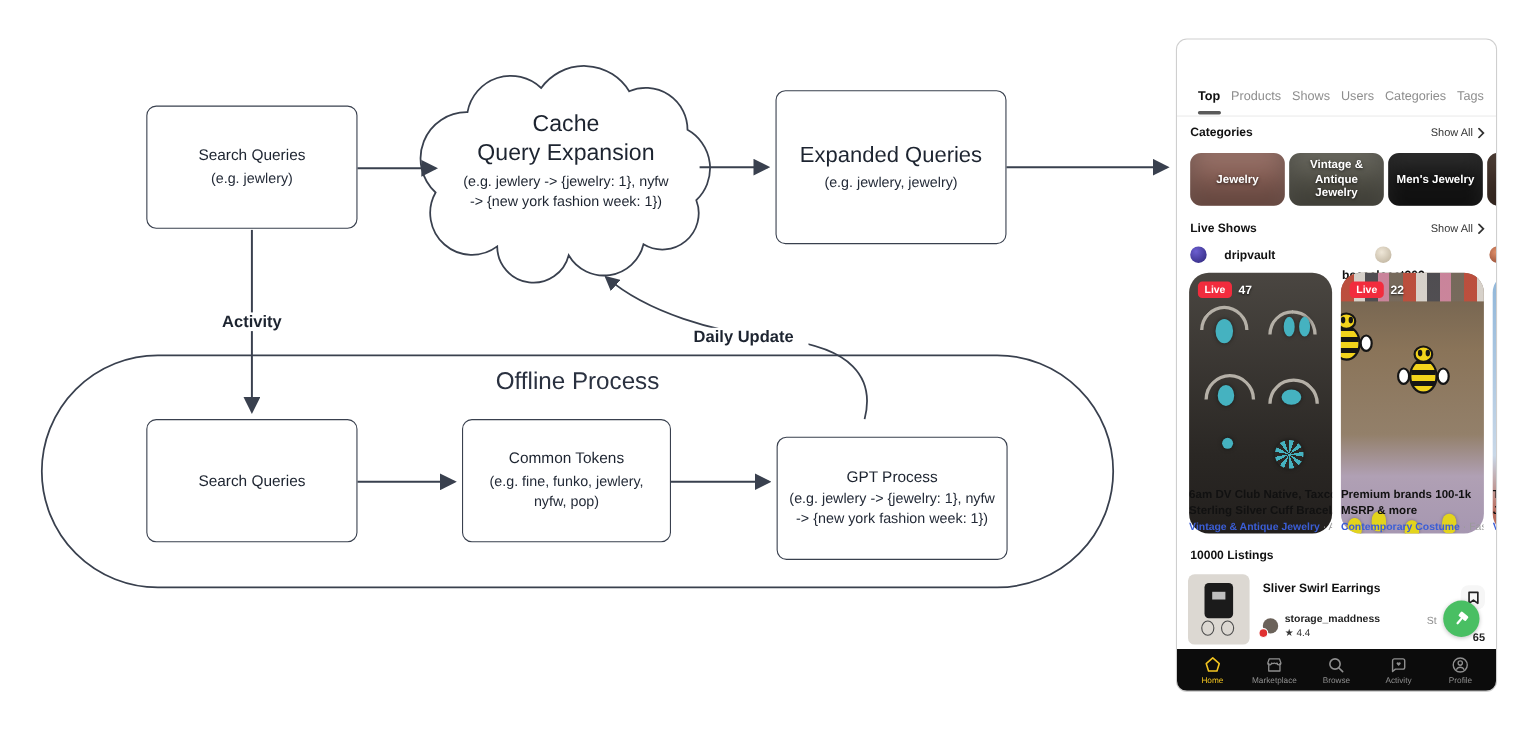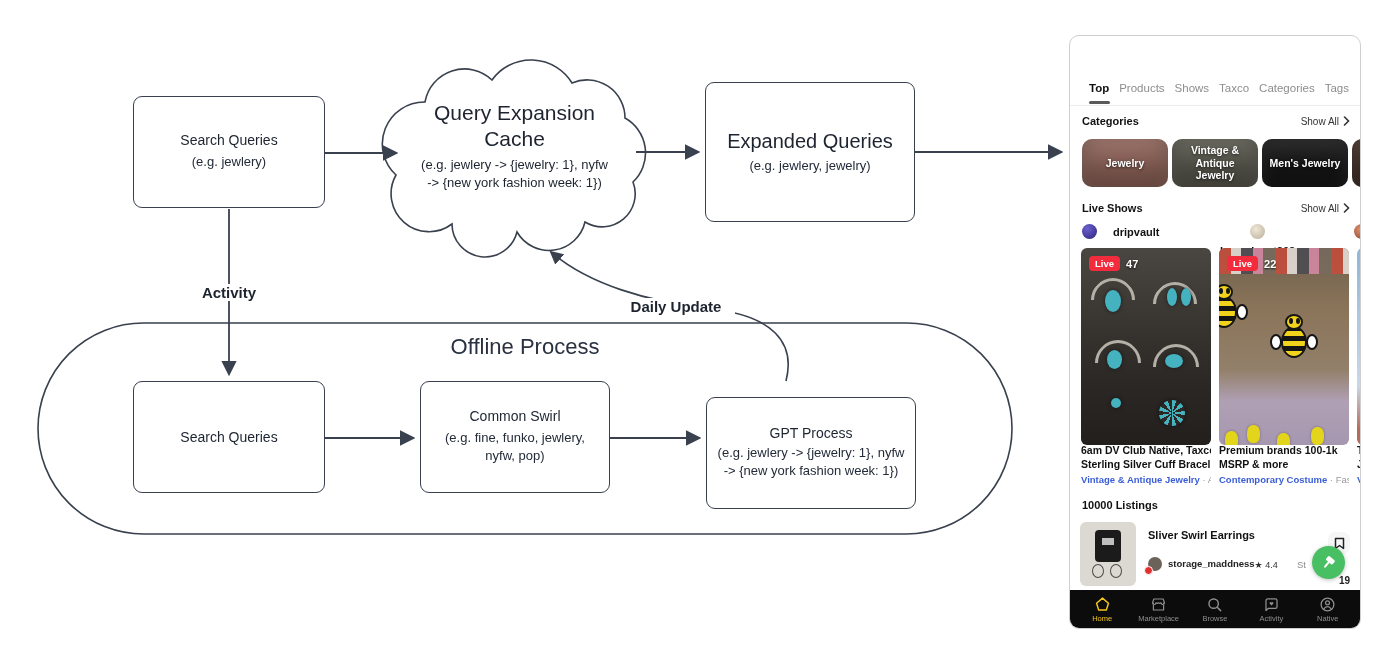--- a/index.html
+++ b/index.html
@@ -42,21 +42,21 @@
   .show-all{font-size:10px;color:#333;display:flex;align-items:center;gap:4px;cursor:pointer;}
   .chips{position:absolute;left:12px;top:103px;display:flex;gap:4px;}
   .chip{width:86px;height:48px;border-radius:10px;flex:0 0 auto;display:flex;align-items:center;
         justify-content:center;text-align:center;color:#fff;font-size:10.5px;font-weight:bold;
         padding:0 6px;line-height:1.2;text-shadow:0 1px 3px rgba(0,0,0,.65);cursor:pointer;
         box-shadow:inset 0 -18px 24px rgba(0,0,0,.28), inset 0 14px 20px rgba(255,255,255,.10);}
   .sellers{position:absolute;left:0;top:188px;width:100%;height:18px;}
   .seller{position:absolute;display:flex;align-items:center;gap:6px;font-size:11px;font-weight:bold;color:#111;}
   .avatar{width:15px;height:15px;border-radius:50%;flex:0 0 auto;}
   .cards{position:absolute;left:0;top:212px;width:100%;height:192px;}
-  .card{position:absolute;top:0;width:130px;height:197px;border-radius:6px;overflow:hidden;cursor:pointer;}
+  .card{position:absolute;top:0;width:130px;height:237px;border-radius:18px;overflow:hidden;cursor:pointer;}
   .live-badge{position:absolute;left:8px;top:8px;display:flex;align-items:center;z-index:5;}
   .live-pill{color:#fff;font-size:9.5px;font-weight:bold;border-radius:4px;padding:2px 6px;}
   .viewers{color:#fff;font-size:11px;font-weight:bold;margin-left:6px;text-shadow:0 1px 2px rgba(0,0,0,.8);}
   .card-meta{position:absolute;width:130px;}
   .card-title{font-size:10.5px;font-weight:bold;line-height:1.3;color:#111;white-space:nowrap;overflow:hidden;}
   .card-link{font-size:9.5px;margin-top:3px;white-space:nowrap;overflow:hidden;}
   .card-link .lnk{color:#3b5ed6;font-weight:bold;}
   .card-link .sfx{color:#9a9a9a;}
   
   .stone{position:absolute;background:#45b2c0;border-radius:50%;box-shadow:0 0 4px rgba(0,0,0,.5);}
@@ -78,21 +78,21 @@
   .thumb .blk{position:absolute;left:15px;top:8px;width:26px;height:32px;background:#1b1b1b;border-radius:4px;}
   .thumb .tag{position:absolute;left:22px;top:16px;width:12px;height:7px;background:#e8e8e8;opacity:.8;}
   .thumb .wire1,.thumb .wire2{position:absolute;top:42px;width:12px;height:14px;border:1.5px solid #4c4c4c;
         border-radius:50%;background:transparent;}
   .thumb .wire1{left:12px;} .thumb .wire2{left:30px;}
   .listing-title{position:absolute;left:68px;top:10px;font-size:11px;font-weight:bold;color:#111;}
   .listing-seller{position:absolute;left:68px;top:38px;display:flex;align-items:center;gap:6px;}
   .seller-av{position:relative;width:14px;height:14px;border-radius:50%;background:#6b625a;}
   .seller-av .badge{position:absolute;left:-4px;bottom:-4px;width:9px;height:9px;border-radius:50%;
         background:#e03131;border:1px solid #fff;}
-  .seller-texts{display:flex;flex-direction:row;}
+  .seller-texts{display:flex;flex-direction:column;}
   .seller-name{font-size:9.5px;font-weight:bold;color:#222;}
   .seller-rating{font-size:9px;color:#333;margin-top:2px;}
   .bookmark{position:absolute;right:4px;top:13px;width:22px;height:22px;background:#f6f6f6;
             border-radius:7px;display:flex;align-items:center;justify-content:center;cursor:pointer;}
   .frag-left{position:absolute;right:48px;top:40px;font-size:9.5px;color:#8f8f8f;}
   .frag-right{position:absolute;right:4px;top:56px;font-size:10px;font-weight:bold;color:#222;}
   .fab{position:absolute;right:9px;top:27px;width:33px;height:33px;border-radius:50%;
        display:flex;align-items:center;justify-content:center;box-shadow:0 1px 4px rgba(0,0,0,.25);cursor:pointer;}
   .navbar{position:absolute;left:0;bottom:0;width:100%;height:38px;background:#0c0c0c;
           display:flex;justify-content:space-around;align-items:center;padding:0 4px;}
@@ -127,22 +127,22 @@
     <line x1="610" y1="438" x2="699" y2="438" stroke="#39404e" stroke-width="1.8" marker-end="url(#arrow)"></line>
   </svg>
 
   <div class="dbox" style="left:133px;top:96px;width:192px;height:112px;">
     <div class="t">Search Queries</div>
     <div class="s">(e.g. jewlery)</div>
   </div>
 
   <div class="cloud-text">
     <div class="t">
+      <div>Cache</div>
       <div>Query Expansion</div>
-      <div>Cache</div>
     </div>
     <div class="s">
       <div>(e.g. jewlery -&gt; {jewelry: 1}, nyfw</div>
       <div>-&gt; {new york fashion week: 1})</div>
     </div>
   </div>
 
   <div class="dbox" style="left:705px;top:82px;width:210px;height:140px;">
     <div class="t" style="font-size:20px;">Expanded Queries</div>
     <div class="s">(e.g. jewlery, jewelry)</div>
@@ -150,37 +150,37 @@
 
   <div class="flow-label" style="left:187px;top:284px;width:84px;">Activity</div>
   <div class="flow-label" style="left:617px;top:298px;width:118px;">Daily Update</div>
   <div class="offline-title">Offline Process</div>
 
   <div class="dbox" style="left:133px;top:381px;width:192px;height:112px;">
     <div class="t">Search Queries</div>
   </div>
 
   <div class="dbox" style="left:420px;top:381px;width:190px;height:112px;">
-    <div class="t">Common Swirl</div>
+    <div class="t">Common Tokens</div>
     <div class="s">(e.g. fine, funko, jewlery, nyfw, pop)</div>
   </div>
 
   <div class="dbox" style="left:706px;top:381px;width:210px;height:112px;margin-top:16px;">
     <div class="t">GPT Process</div>
     <div class="s" style="margin-top:2px;">(e.g. jewlery -&gt; {jewelry: 1}, nyfw -&gt; {new york fashion week: 1})</div>
   </div>
 
   <div class="phone">
 
 
     <div class="tabs">
       <span class="tab active">Top</span>
       <span class="tab">Products</span>
       <span class="tab">Shows</span>
-      <span class="tab">Taxco</span>
+      <span class="tab">Users</span>
       <span class="tab">Categories</span>
       <span class="tab">Tags</span>
     </div>
     <div class="tab-underline"></div>
     <div class="tab-divider"></div>
 
     <div class="sec-head" style="top:79px;">
       <span class="sec-title">Categories</span>
       <span class="show-all">
         <span>Show All</span>
@@ -321,21 +321,21 @@
           <span class="seller-name">storage_maddness</span>
           <span class="seller-rating">★ 4.4</span>
         </span>
       </div>
       <div class="bookmark">
         <svg width="11" height="13" viewBox="0 0 11 13">
           <path d="M1.5,1.5 h8 v10 l-4,-3 l-4,3 z" fill="none" stroke="#222" stroke-width="1.5" stroke-linejoin="round"></path>
         </svg>
       </div>
       <span class="frag-left">St</span>
-      <span class="frag-right">19</span>
+      <span class="frag-right">65</span>
       <div class="fab" style="background: rgb(73, 191, 99);">
         <svg width="17" height="17" viewBox="0 0 20 20">
           <g transform="rotate(40 10 10)" fill="#fff">
             <rect x="5" y="3.5" width="10" height="6" rx="1.4"></rect>
             <rect x="8.8" y="9" width="2.4" height="8.5" rx="1.2"></rect>
           </g>
         </svg>
       </div>
     </div>
 
@@ -365,18 +365,18 @@
           <path d="M10,11.2 l-2,-2.1 a1.25,1.25 0 0 1 2,-1.5 a1.25,1.25 0 0 1 2,1.5 z" fill="currentColor"></path>
         </svg>
         <span>Activity</span>
       </div>
       <div class="nav-item">
         <svg width="17" height="17" viewBox="0 0 20 20">
           <circle cx="10" cy="10" r="7.5" fill="none" stroke="currentColor" stroke-width="1.5"></circle>
           <circle cx="10" cy="8" r="2.3" fill="none" stroke="currentColor" stroke-width="1.4"></circle>
           <path d="M5.8,15.2 a4.6,4.6 0 0 1 8.4,0" fill="none" stroke="currentColor" stroke-width="1.4"></path>
         </svg>
-        <span>Native</span>
+        <span>Profile</span>
       </div>
     </div>
 
   </div>
 </div>
 
 </body></html>

